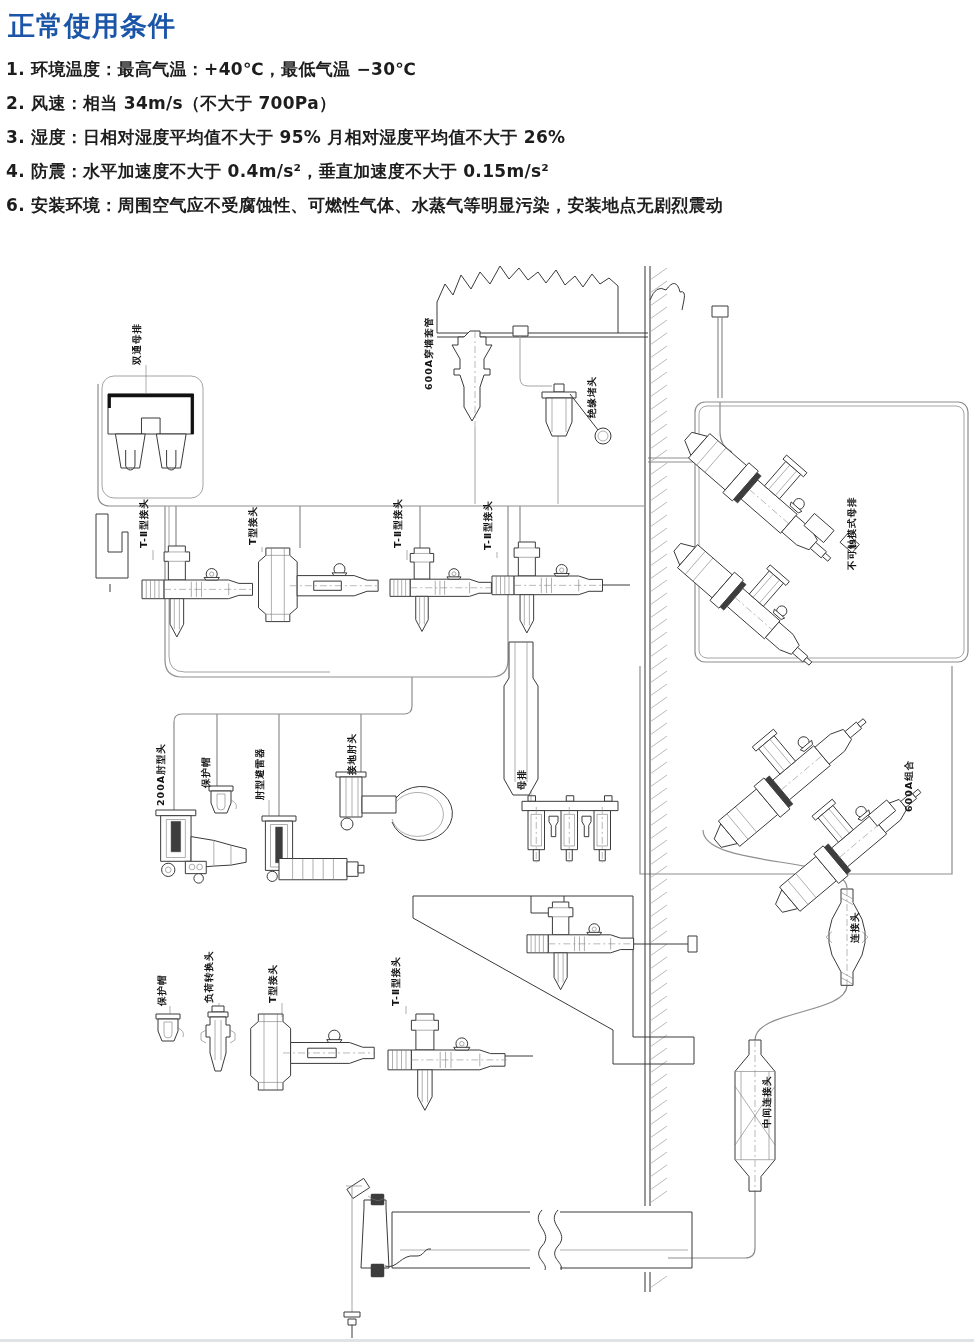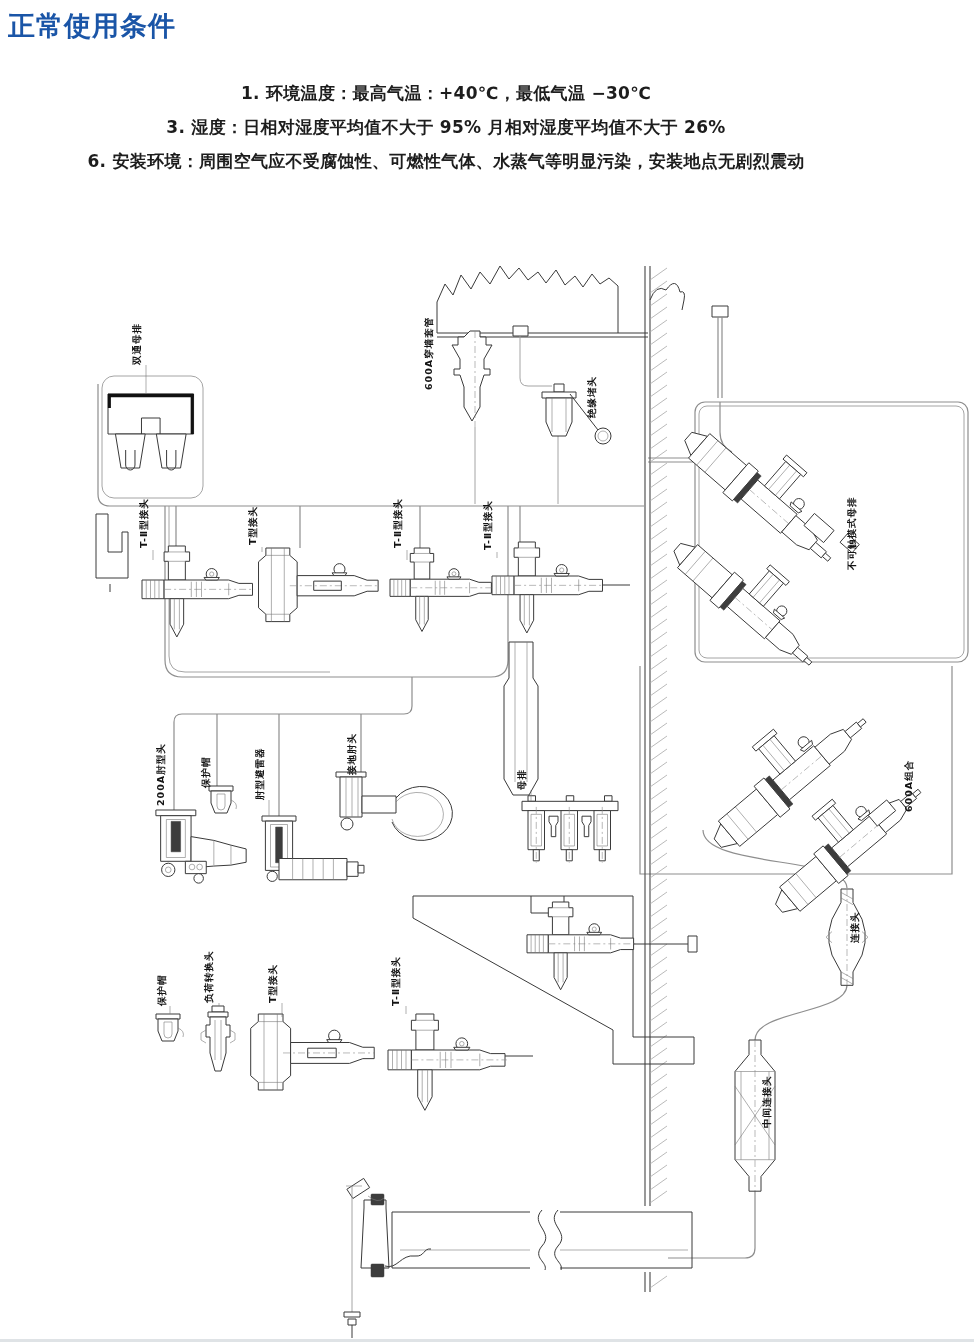--- a/index.html
+++ b/index.html
@@ -1,19 +1,19 @@
 <!DOCTYPE html>
 <html lang="zh"><head>
 <meta charset="utf-8">
 <style>
   html,body{margin:0;padding:0;background:#ffffff;}
   body{font-family:"DejaVu Sans","Liberation Sans",sans-serif;}
-  #page{position:relative;width:974px;height:1342px;background:#fff;overflow:hidden;text-align:center;}
+  #page{position:relative;width:974px;height:1342px;background:#fff;overflow:hidden;}
   .title{position:absolute;left:8px;top:8px;font-size:27px;font-weight:bold;color:#1a55a7;letter-spacing:1px;}
-  .conds{position:absolute;left:6px;top:52px;width:880px;margin-top:24px;}
+  .conds{position:absolute;left:6px;top:52px;width:880px;}
   .cond{font-size:17px;color:#1d1d1d;font-weight:600;line-height:34px;white-space:nowrap;letter-spacing:0.3px;}
   svg{position:absolute;left:0;top:0;}
   svg *{vector-effect:non-scaling-stroke;}
   .sh{stroke:#3a3a3a;stroke-width:1;fill:#fff;}
   .nf{stroke:#3a3a3a;stroke-width:1;fill:none;}
   .thin{stroke:#787878;stroke-width:.6;fill:none;}
   .dash{stroke:#8a8a8a;stroke-width:.6;fill:none;stroke-dasharray:7 3 2 3;}
   .dark{fill:#3d3d3d;stroke:#3d3d3d;stroke-width:.5;}
   .blk{stroke:#111;fill:none;}
   .route{stroke:#8e8e8e;stroke-width:1.2;fill:none;}
@@ -296,21 +296,23 @@
     </g>
 
     <g>
       <path class="thin" d="M146,365 V394 M531,790 V801 M269,800 V816 M170,1006 V1014 M219,1003 V1006 M282,1003 V1017 M406,1006 V1014 M153,550 V560 M262,547 V552 M407,550 V560 M497,552 V558"></path>
     </g>
   </svg>
 
   <div class="title">正常使用条件</div>
   <div class="conds">
     <div class="cond">1. 环境温度：最高气温：+40℃，最低气温 −30℃</div>
+    <div class="cond">2. 风速：相当 34m/s（不大于 700Pa）</div>
     <div class="cond">3. 湿度：日相对湿度平均值不大于 95% 月相对湿度平均值不大于 26%</div>
+    <div class="cond">4. 防震：水平加速度不大于 0.4m/s²，垂直加速度不大于 0.15m/s²</div>
     <div class="cond">6. 安装环境：周围空气应不受腐蚀性、可燃性气体、水蒸气等明显污染，安装地点无剧烈震动</div>
   </div>
 
   <div class="vl" style="left:142px;top:354px">双通母排</div>
   <div class="vl" style="left:434px;top:379px">600A穿墙套管</div>
   <div class="vl" style="left:597px;top:407px">绝缘堵头</div>
   <div class="vl" style="left:149px;top:537px">T-Ⅱ型接头</div>
   <div class="vl" style="left:258px;top:534px">T型接头</div>
   <div class="vl" style="left:403px;top:537px">T-Ⅱ型接头</div>
   <div class="vl" style="left:493px;top:539px">T-Ⅱ型接头</div>

